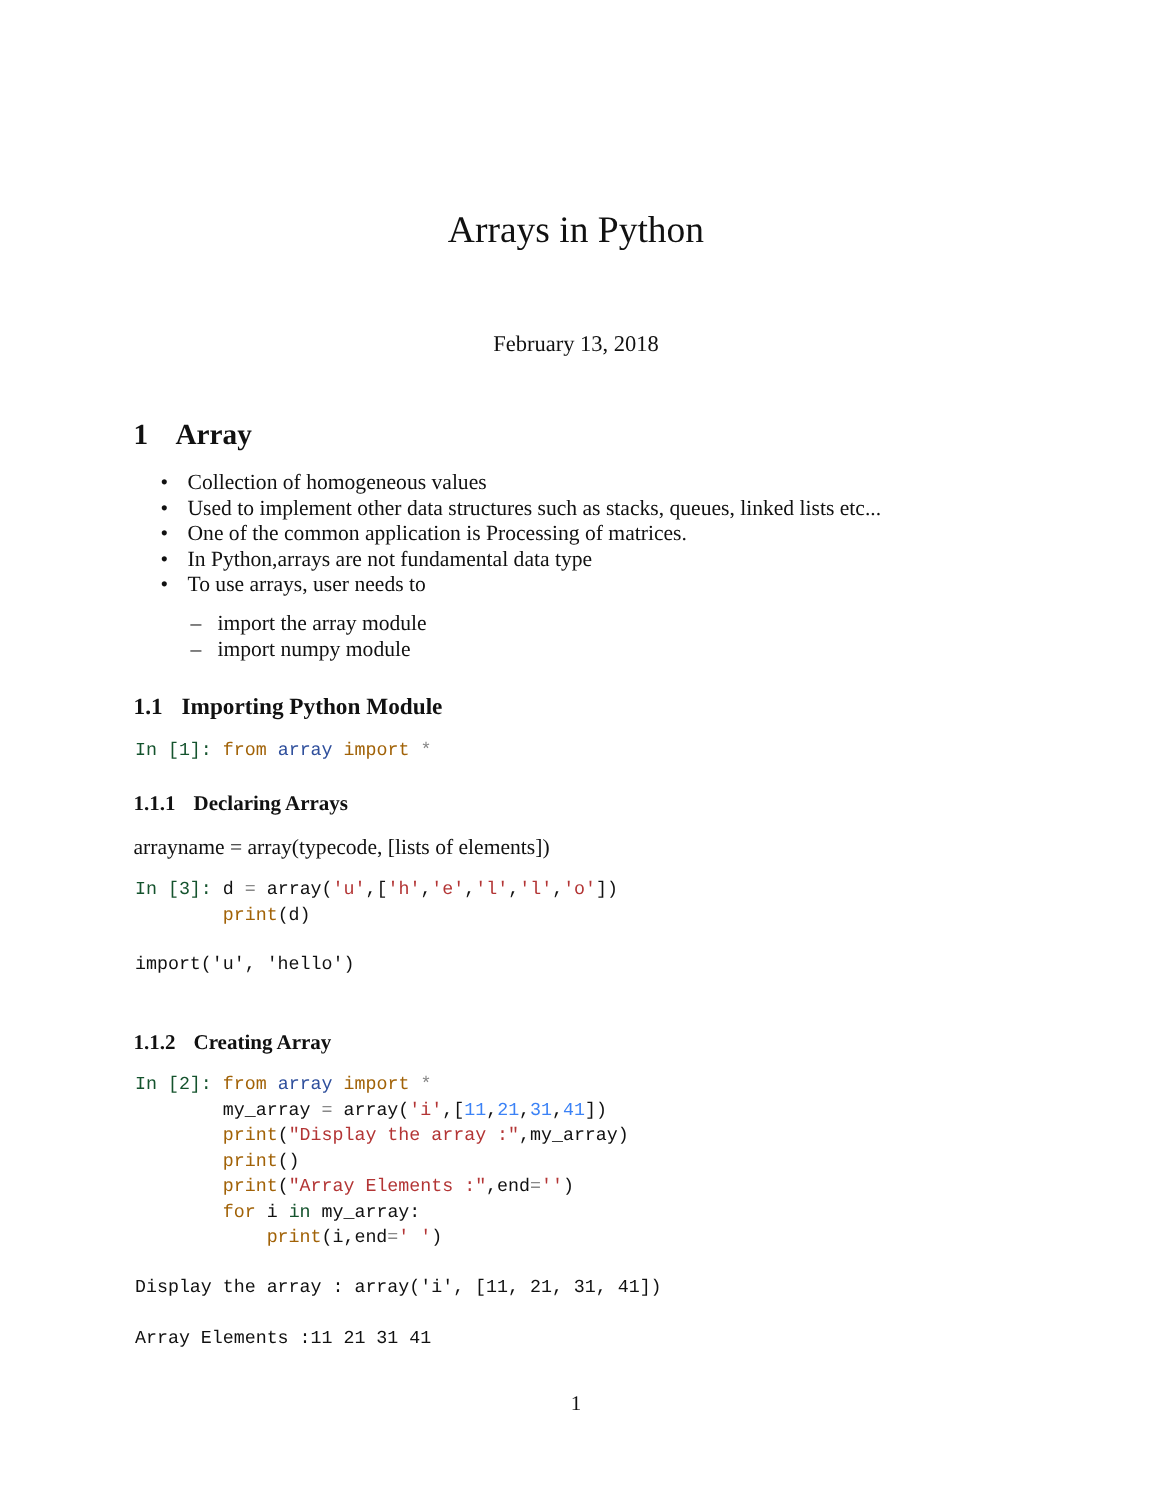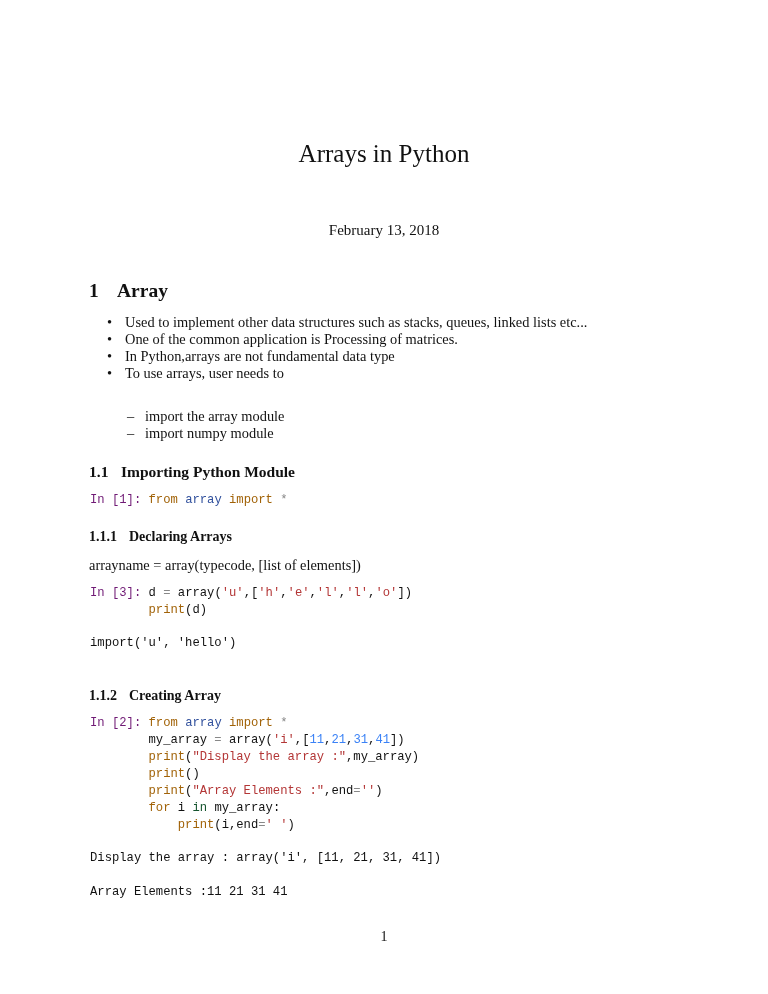--- a/index.html
+++ b/index.html
@@ -16,61 +16,62 @@
   .h3 { font-size: 14px; font-weight: bold; }
   .h3 .num { display: inline-block; width: 40px; }
   ul.bul { position: absolute; left: 107px; top: 314px; margin: 0; padding: 0; list-style: none; font-size: 14.4px; line-height: 17px; }
   ul.bul li { position: relative; padding-left: 18px; }
   ul.bul li::before { content: "\2022"; position: absolute; left: 0; top: 0; }
   ul.sub { position: absolute; left: 127px; top: 408px; margin: 0; padding: 0; list-style: none; font-size: 14.4px; line-height: 17px; }
   ul.sub li { position: relative; padding-left: 18px; }
   ul.sub li::before { content: "\2013"; position: absolute; left: 0; top: 0; }
   .para { font-size: 14.4px; }
   .code { white-space: pre; line-height: 17px; }
-  .prompt { color: #701a75; }
+  .prompt { color: #14532d; }
   .kw { color: #a16207; }
   .mod { color: #2f4f9c; }
   .str { color: #b33535; }
   .num-lit { color: #3b82f6; }
   .op { color: #888888; }
   .in-kw { color: #14532d; }
   .pageno { left: 0; width: 768px; top: 929px; text-align: center; font-size: 14px; }
 </style>
 </head>
 <body>
 
 <div class="abs serif title">Arrays in Python</div>
 <div class="abs serif date">February 13, 2018</div>
 
 <div class="abs serif h1">
   <span class="num">1</span><span>Array</span>
 </div>
 
 <ul class="bul serif">
+  <li>Collection of homogeneous values</li>
   <li>Used to implement other data structures such as stacks, queues, linked lists etc...</li>
   <li>One of the common application is Processing of matrices.</li>
   <li>In Python,arrays are not fundamental data type</li>
   <li>To use arrays, user needs to</li>
 </ul>
 <ul class="sub serif">
   <li>import the array module</li>
   <li>import numpy module</li>
 </ul>
 
 <div class="abs serif h2">
   <span class="num">1.1</span><span>Importing Python Module</span>
 </div>
 
 <div class="abs mono code" style="left:90px; top:492px;"><span class="prompt">In [1]:</span> <span class="kw">from</span> <span class="mod">array</span> <span class="kw">import</span> <span class="op">*</span></div>
 
 <div class="abs serif h3" style="left:89px; top:529px;">
   <span class="num">1.1.1</span><span>Declaring Arrays</span>
 </div>
 
-<div class="abs serif para" style="left:89px; top:557px;">arrayname = array(typecode, [list of elements])</div>
+<div class="abs serif para" style="left:89px; top:557px;">arrayname = array(typecode, [lists of elements])</div>
 
 <div class="abs mono code" style="left:90px; top:585px;"><span class="prompt">In [3]:</span> <span>d </span><span class="op">=</span><span> array(</span><span class="str">'u'</span><span>,[</span><span class="str">'h'</span><span>,</span><span class="str">'e'</span><span>,</span><span class="str">'l'</span><span>,</span><span class="str">'l'</span><span>,</span><span class="str">'o'</span><span>])</span>
         <span class="kw">print</span><span>(d)</span></div>
 
 <div class="abs mono code" style="left:90px; top:635px;">import('u', 'hello')</div>
 
 <div class="abs serif h3" style="left:89px; top:688px;">
   <span class="num">1.1.2</span><span>Creating Array</span>
 </div>
 

